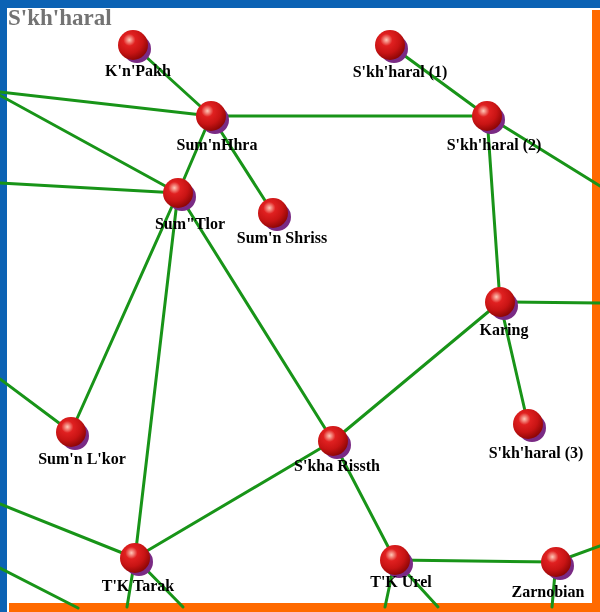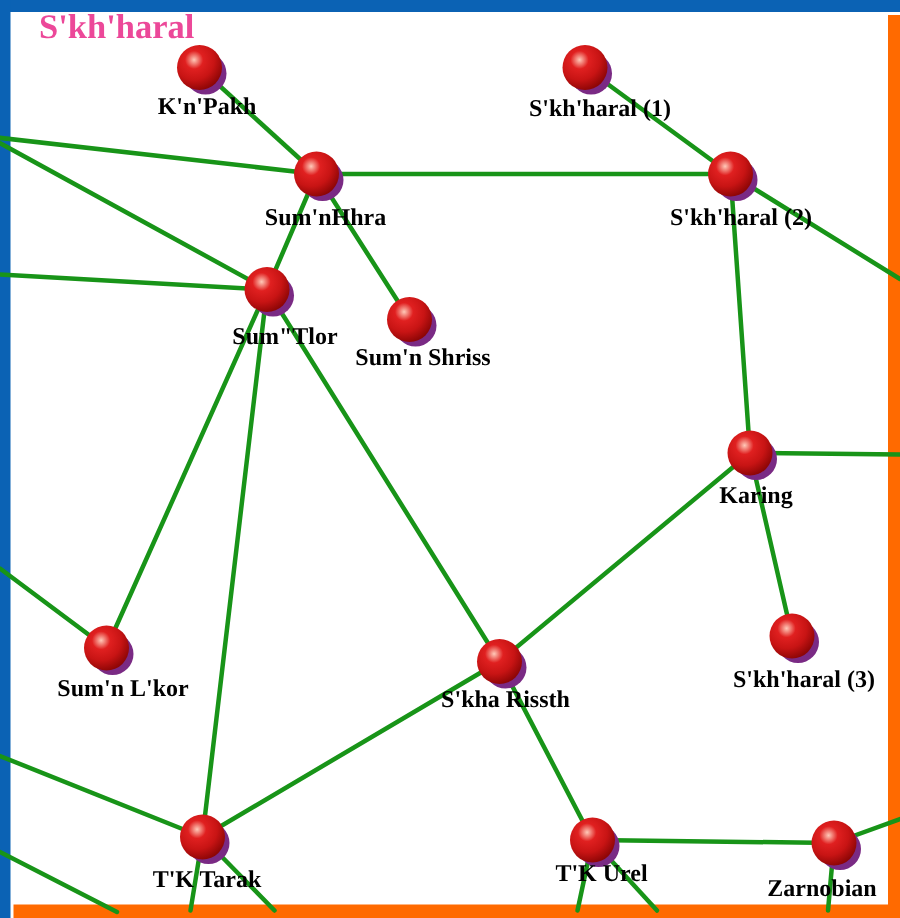--- a/index.html
+++ b/index.html
@@ -23,24 +23,23 @@
     width: 600px;
     height: 612px;
     display: block;
   }
   .map-title {
     position: absolute;
     left: 8px;
     top: 5px;
     font-size: 23px;
     font-weight: bold;
-    color: #ec4899;
+    color: #737373;
     white-space: nowrap;
     z-index: 5;
-    padding-left: 18px;
   }
   text.star-label {
     font-family: "Liberation Serif", "DejaVu Serif", serif;
     font-size: 16px;
     font-weight: bold;
     fill: #000000;
   }
 </style>
 </head>
 <body>

